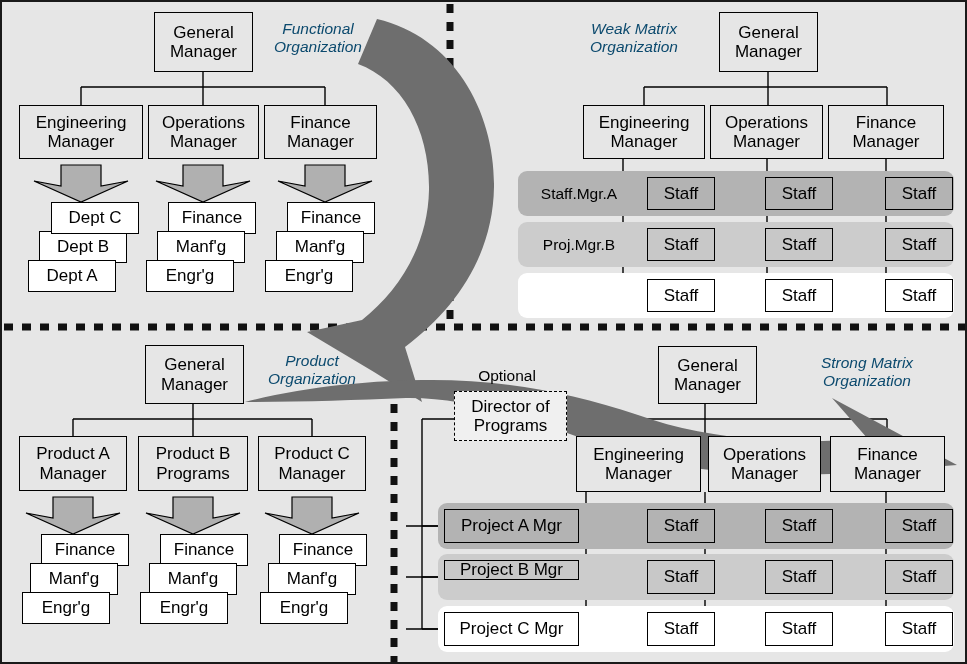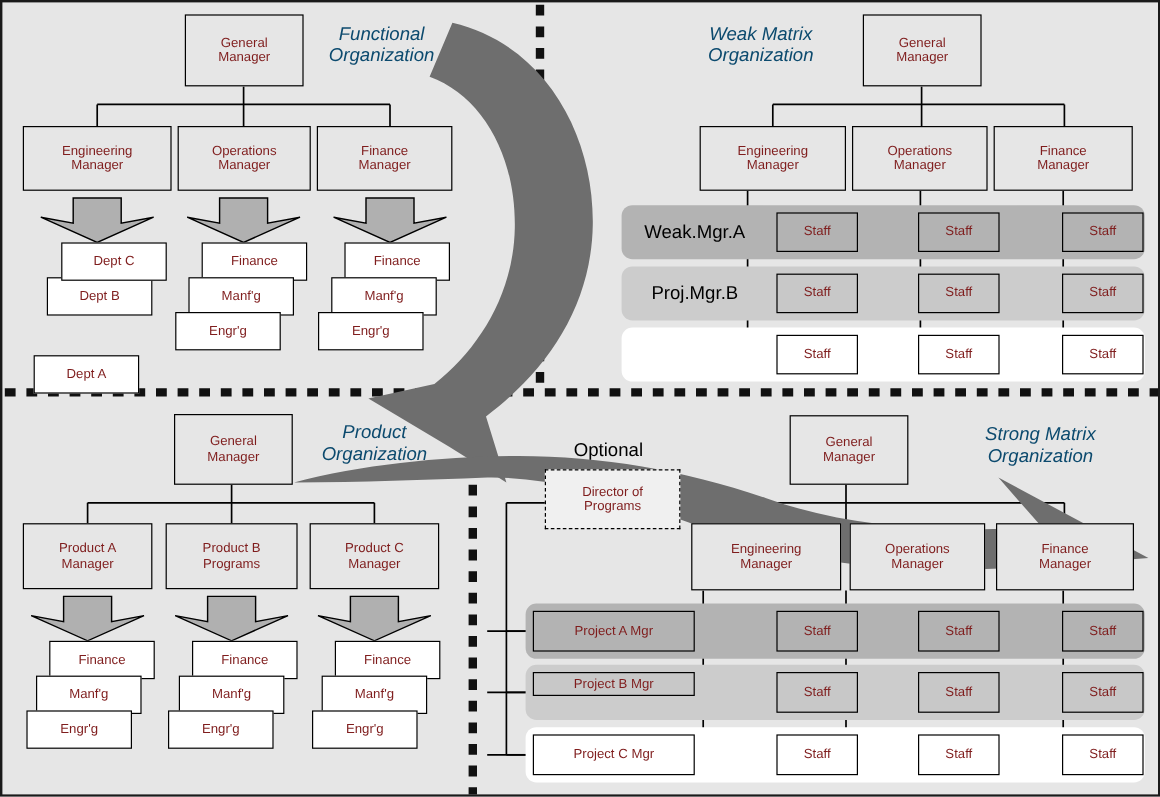--- a/index.html
+++ b/index.html
@@ -10,21 +10,21 @@
     box-sizing:border-box;
     font-family:"Liberation Sans", sans-serif;
   }
   svg.layer{position:absolute;left:0;top:0;width:967px;height:664px;}
   .node{
     position:absolute;box-sizing:border-box;
     border:1.4px solid #000;
     background:#e6e6e6;
     display:flex;align-items:center;justify-content:center;
     text-align:center;line-height:1.12;
-    font-size:11px;color:#7f1d1d;
+    font-size:17px;color:#000000;
     white-space:pre-line;
   }
   .node.white{background:#ffffff;}
   .node.gray{background:#b3b3b3;}
   .node.gray2{background:#c8c8c8;}
   .node.dashed{border:1.6px dashed #000;background:#f0f0f0;}
   .label{
     position:absolute;font-style:italic;font-size:15.5px;
     text-align:center;line-height:1.15;color:#0c4a6e;white-space:pre-line;
     font-family:"Liberation Sans", sans-serif;
@@ -160,21 +160,21 @@
 
   <div class="node" style="left:17px;top:103px;width:124px;height:54px;">Engineering
 Manager</div>
   <div class="node" style="left:146px;top:103px;width:111px;height:54px;">Operations
 Manager</div>
   <div class="node" style="left:262px;top:103px;width:113px;height:54px;">Finance
 Manager</div>
 
   <div class="node white" style="left:37px;top:229px;width:88px;height:32px;">Dept B</div>
   <div class="node white" style="left:49px;top:200px;width:88px;height:32px;">Dept C</div>
-  <div class="node white" style="left:26px;top:258px;width:88px;height:32px;margin-top:36px;">Dept A</div>
+  <div class="node white" style="left:26px;top:258px;width:88px;height:32px;">Dept A</div>
 
   <div class="node white" style="left:166px;top:200px;width:88px;height:32px;">Finance</div>
   <div class="node white" style="left:155px;top:229px;width:88px;height:32px;">Manf'g</div>
   <div class="node white" style="left:144px;top:258px;width:88px;height:32px;">Engr'g</div>
 
   <div class="node white" style="left:285px;top:200px;width:88px;height:32px;">Finance</div>
   <div class="node white" style="left:274px;top:229px;width:88px;height:32px;">Manf'g</div>
   <div class="node white" style="left:263px;top:258px;width:88px;height:32px;">Engr'g</div>
 
   <div class="label" style="left:554px;top:18px;width:156px;">Weak Matrix
@@ -187,21 +187,21 @@
 Manager</div>
   <div class="node" style="left:708px;top:103px;width:113px;height:54px;">Operations
 Manager</div>
   <div class="node" style="left:826px;top:103px;width:116px;height:54px;">Finance
 Manager</div>
 
   <div class="band a" style="left:516px;top:169px;width:436px;height:45px;"></div>
   <div class="band b" style="left:516px;top:220px;width:436px;height:45px;"></div>
   <div class="band c" style="left:516px;top:271px;width:436px;height:45px;"></div>
 
-  <div class="bandlabel" style="left:524px;top:177px;width:106px;height:29px;">Weak.Mgr.A</div>
+  <div class="bandlabel" style="left:524px;top:177px;width:106px;height:29px;">Staff.Mgr.A</div>
   <div class="bandlabel" style="left:524px;top:228px;width:106px;height:29px;text-align:center;">Proj.Mgr.B</div>
 
   <div class="node gray" style="left:645px;top:175px;width:68px;height:33px;">Staff</div>
   <div class="node gray" style="left:763px;top:175px;width:68px;height:33px;">Staff</div>
   <div class="node gray" style="left:883px;top:175px;width:68px;height:33px;">Staff</div>
 
   <div class="node gray2" style="left:645px;top:226px;width:68px;height:33px;">Staff</div>
   <div class="node gray2" style="left:763px;top:226px;width:68px;height:33px;">Staff</div>
   <div class="node gray2" style="left:883px;top:226px;width:68px;height:33px;">Staff</div>
 

